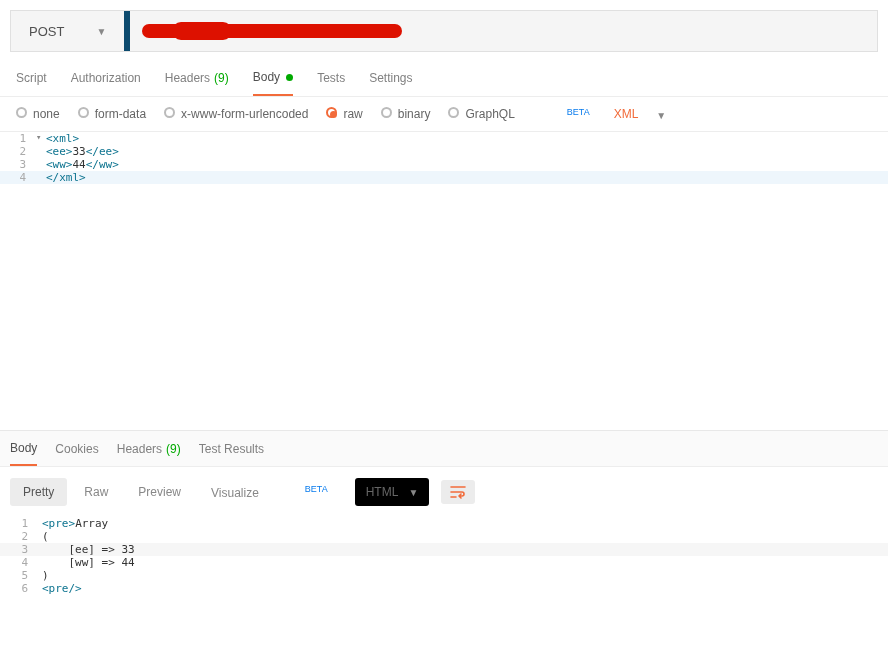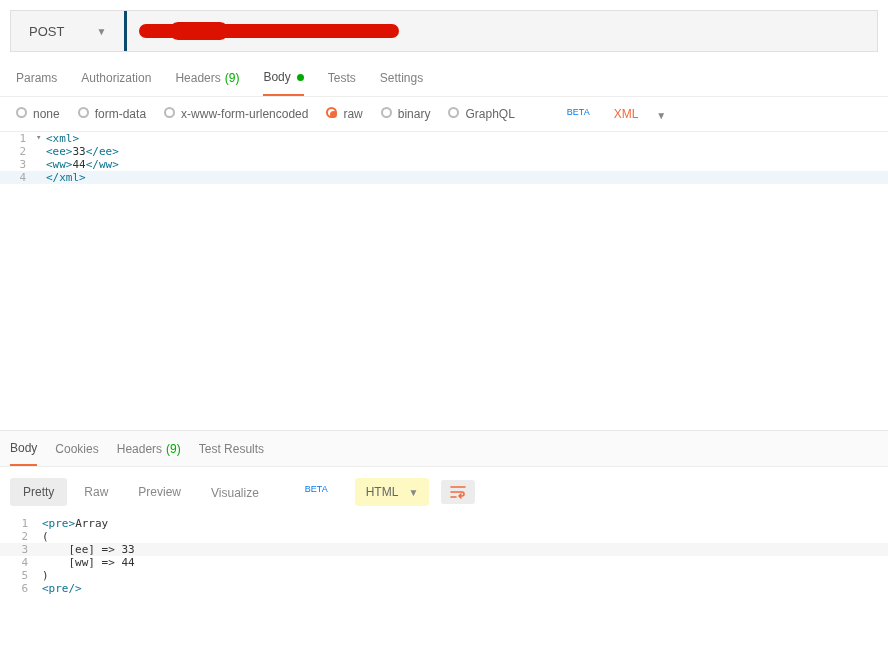--- a/index.html
+++ b/index.html
@@ -1,18 +1,18 @@
 <!DOCTYPE html>
 <html><head>
 <meta charset="utf-8">
 <style>
 * { box-sizing: border-box; margin: 0; padding: 0; }
 body { font-family: -apple-system, "Segoe UI", Arial, sans-serif; font-size: 12px; color: #212121; background: #fff; width: 888px; }
 .url-bar { display: flex; background: #f5f5f5; border: 1px solid #e0e0e0; height: 42px; align-items: center; margin: 10px 10px 0 10px; }
-.method-select { display: flex; align-items: center; padding: 0 18px; height: 100%; border-right: 3px solid #0c4a6e; cursor: pointer; font-size: 13px; color: #505050; }
+.method-select { display: flex; align-items: center; padding: 0 18px; height: 100%; border-right: 6px solid #0c4a6e; cursor: pointer; font-size: 13px; color: #505050; }
 .method-select .caret { margin-left: 32px; font-size: 10px; color: #888; }
 .url-input { flex: 1; display: flex; align-items: center; padding: 0 12px; height: 100%; }
 .redacted { width: 260px; height: 14px; background: #dd1100; border-radius: 7px; position: relative; }
 .redacted::before { content: ""; position: absolute; left: 30px; top: -2px; width: 60px; height: 18px; background: #dd1100; border-radius: 9px; }
 .tabs { display: flex; padding: 18px 16px 0 16px; gap: 24px; border-bottom: 1px solid #ededed; }
 .tab { padding: 0 0 10px 0; font-size: 12px; color: #808080; cursor: pointer; display: flex; align-items: center; gap: 4px; }
 .tab.active { color: #505050; border-bottom: 2px solid #f26b3a; }
 .tab .count { color: #0a0; }
 .tab .dot { width: 7px; height: 7px; background: #0a0; border-radius: 50%; display: inline-block; margin-left: 2px; }
 .body-options { display: flex; align-items: center; padding: 10px 16px; gap: 18px; border-bottom: 1px solid #ededed; font-size: 12px; color: #666; }
@@ -31,21 +31,21 @@
 .code { white-space: pre; }
 .tag { color: #0e7490; }
 .txt { color: #333; }
 .response-tabs { display: flex; padding: 10px 10px 0 10px; gap: 18px; border-top: 1px solid #e8e8e8; border-bottom: 1px solid #ededed; background: #fafafa; }
 .rtab { padding: 0 0 9px 0; font-size: 12px; color: #808080; cursor: pointer; display: flex; align-items: center; gap: 4px; }
 .rtab.active { color: #505050; border-bottom: 2px solid #f26b3a; }
 .rtab .count { color: #0a0; }
 .response-toolbar { display: flex; align-items: center; padding: 10px 10px; gap: 4px; }
 .viewbtn { padding: 7px 13px; font-size: 12px; color: #888; cursor: pointer; border-radius: 3px; }
 .viewbtn.active { background: #ececec; color: #555; }
-.resp-format { display: flex; align-items: center; background: #fef9c3; padding: 7px 11px; border-radius: 3px; margin-left: 10px; color: #666; cursor: pointer; gap: 10px; }
+.resp-format { display: flex; align-items: center; background: #000000; padding: 7px 11px; border-radius: 3px; margin-left: 10px; color: #666; cursor: pointer; gap: 10px; }
 .resp-format .caret { font-size: 10px; color: #888; }
 .wrap-btn { margin-left: 8px; padding: 5px 9px; background: #ececec; border-radius: 3px; cursor: pointer; }
 .wrap-icon { width: 16px; height: 14px; display: block; }
 .response-editor { font-family: Consolas, monospace; font-size: 11px; padding-bottom: 12px; }
 .rline { display: flex; }
 .rline.hl { background: #f6f6f6; }
 .rgutter { width: 42px; text-align: right; padding-right: 14px; color: #aaa; user-select: none; }
 .rcode { white-space: pre; }
 .rtag { color: #0e7490; }
 </style>
@@ -57,21 +57,21 @@
     <span>POST</span>
     <span class="caret">▼</span>
   </div>
   <div class="url-input">
     <span class="redacted"></span>
   </div>
 </div>
 
 <div class="tabs">
   <div class="tab">
-      <span>Params</span>
+      <span>Script</span>
     </div>
   <div class="tab">
       <span>Authorization</span>
     </div>
   <div class="tab">
       <span>Headers</span> 
       <span class="count">(9)</span>
     </div>
   <div class="tab active">
       <span>Body</span>

